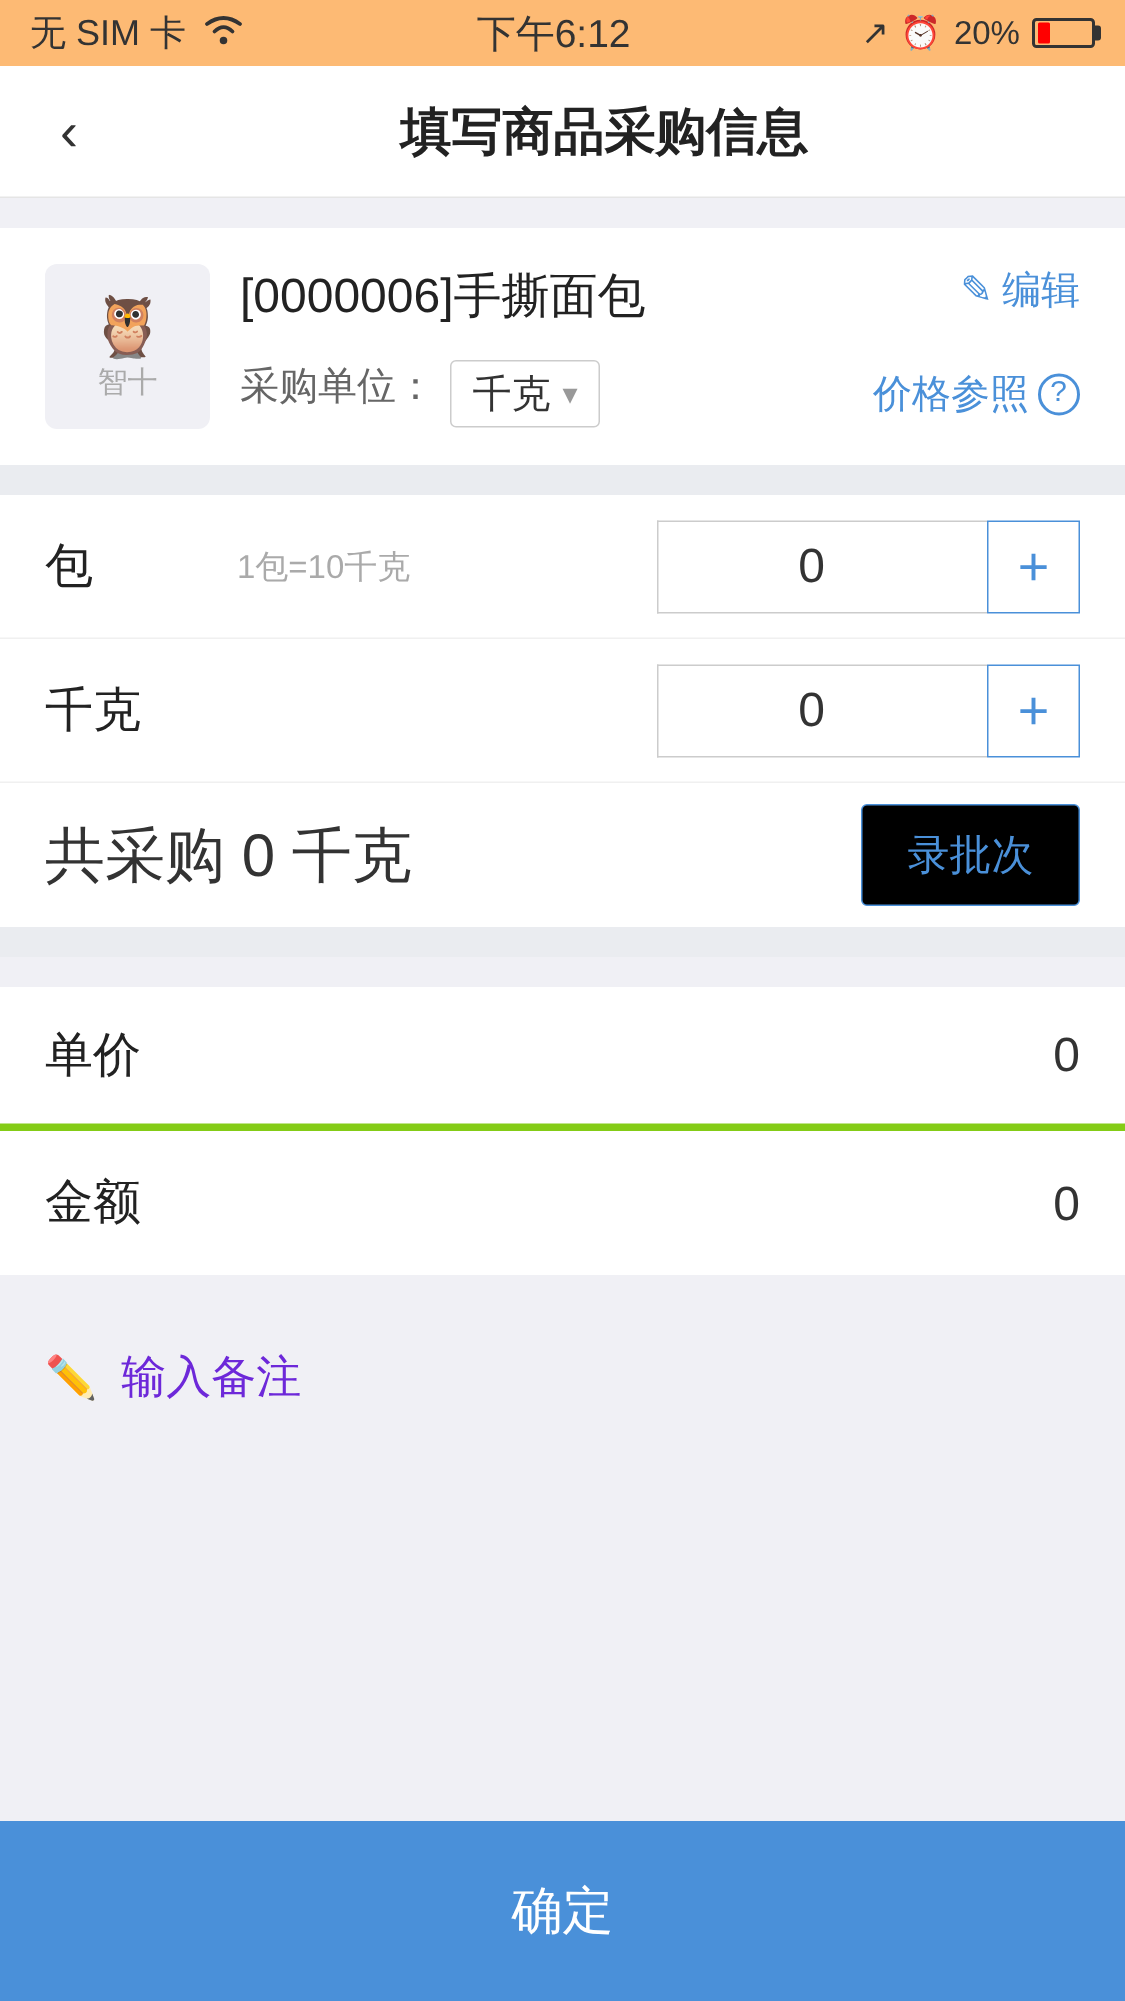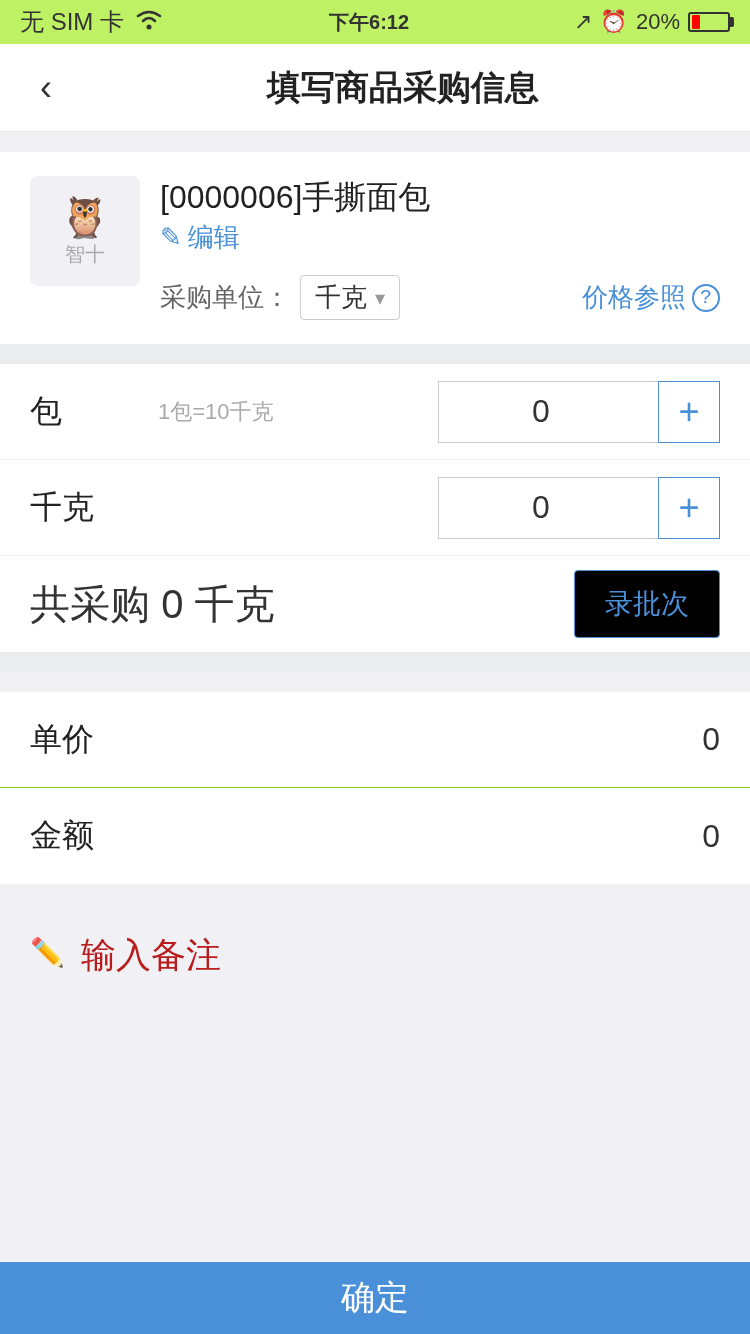--- a/index.html
+++ b/index.html
@@ -9,30 +9,30 @@
       min-height: 1334px;
       font-family: -apple-system, "PingFang SC", "Helvetica Neue", sans-serif;
       background: #f0f0f5;
       font-size: 28px;
       color: #333;
     }
 
     
     .status-bar {
       height: 44px;
-      background: #bef264;
+      background: #fdba74;
       display: flex;
       align-items: center;
       justify-content: space-between;
       padding: 0 20px;
       font-size: 24px;
       font-weight: 500;
     }
     .status-left { display: flex; align-items: center; gap: 10px; }
-    .status-center { font-size: 20px; font-weight: 700; }
+    .status-center { font-size: 26px; font-weight: 400; }
     .status-right { display: flex; align-items: center; gap: 8px; font-size: 22px; }
     .battery-icon {
       width: 42px;
       height: 20px;
       border: 2px solid #333;
       border-radius: 3px;
       position: relative;
       display: inline-flex;
       align-items: center;
     }
@@ -109,21 +109,20 @@
       color: #aaa;
       margin-top: 0;
     }
     .product-info {
       flex: 1;
     }
     .product-top-row {
       display: flex;
       align-items: flex-start;
       justify-content: space-between;
-      flex-direction: column;
     }
     .product-name {
       font-size: 32px;
       color: #222;
       font-weight: 500;
     }
     .product-edit {
       font-size: 26px;
       color: #4a90d9;
       display: flex;
@@ -247,21 +246,21 @@
     .price-section {
       background: #fff;
       margin-top: 20px;
     }
     .price-row {
       display: flex;
       align-items: center;
       justify-content: space-between;
       padding: 0 30px;
       height: 96px;
-      border-bottom: 1px solid #84cc16;
+      border-bottom: 5px solid #84cc16;
     }
     .price-row:last-child {
       border-bottom: none;
       align-items: center;
     }
     .price-row-label {
       font-size: 32px;
       color: #222;
     }
     .price-row-value {
@@ -279,31 +278,31 @@
       gap: 16px;
       min-height: 340px;
       align-items: flex-start;
     }
     .remark-icon {
       font-size: 28px;
       color: #aaa;
       margin-top: 4px;
     }
     .remark-placeholder {
-      font-size: 35px;
-      color: #b91c1c;
+      font-size: 30px;
+      color: #6d28d9;
     }
 
     
     .bottom-btn {
       position: fixed;
       bottom: 0;
       left: 0;
       width: 750px;
-      height: 72px;
+      height: 120px;
       background: #4a90d9;
       display: flex;
       align-items: center;
       justify-content: center;
       font-size: 34px;
       color: #fff;
       font-weight: 500;
       cursor: pointer;
     }
 
@@ -355,21 +354,21 @@
       <div class="product-top-row">
         <span class="product-name">
           <span>[0000006]</span><span>手撕面包</span>
         </span>
         <span class="product-edit">
           <span>✎</span>
           <span>编辑</span>
         </span>
       </div>
       <div class="product-unit-row">
-        <div style="display:flex;align-items:center;gap:10px">
+        <div style="display:flex;gap:10px">
           <span class="unit-label">采购单位：</span>
           <div class="unit-select">
             <span>千克</span>
             <span style="font-size:20px;color:#999">▾</span>
           </div>
         </div>
         <div class="price-ref">
           <span>价格参照</span>
           <span style="width:28px;height:28px;border-radius:50%;border:2px solid #4a90d9;display:inline-flex;align-items:center;justify-content:center;font-size:20px;color:#4a90d9">?</span>
         </div>

